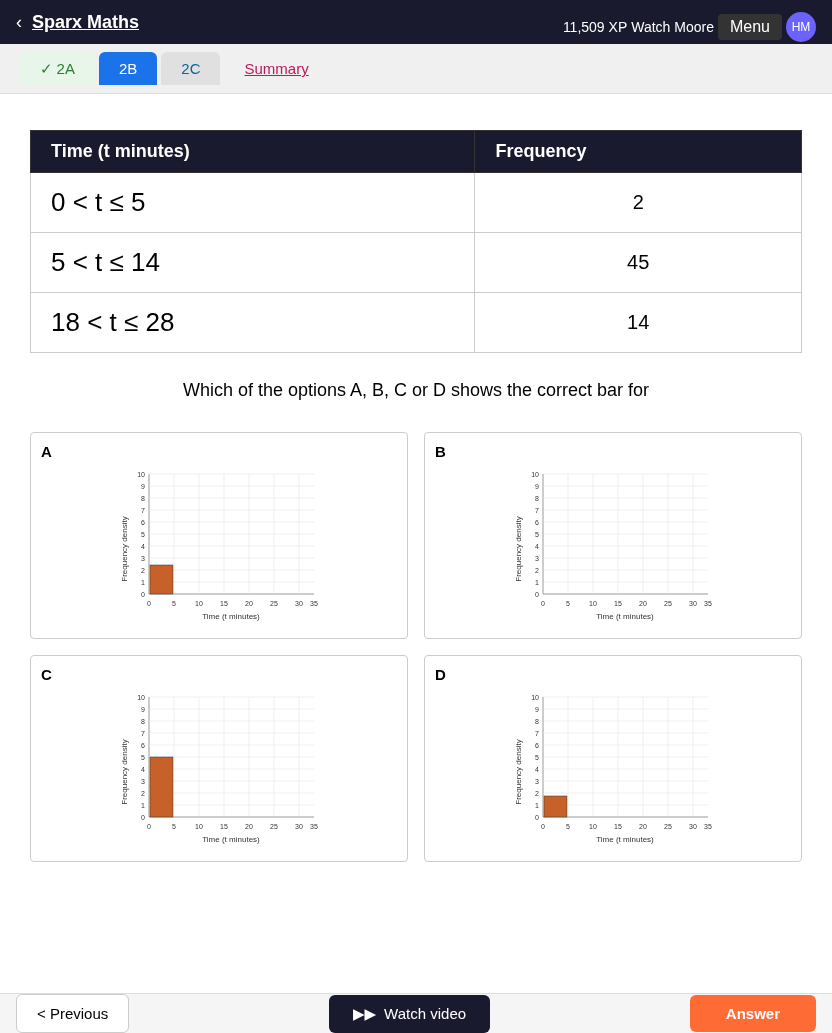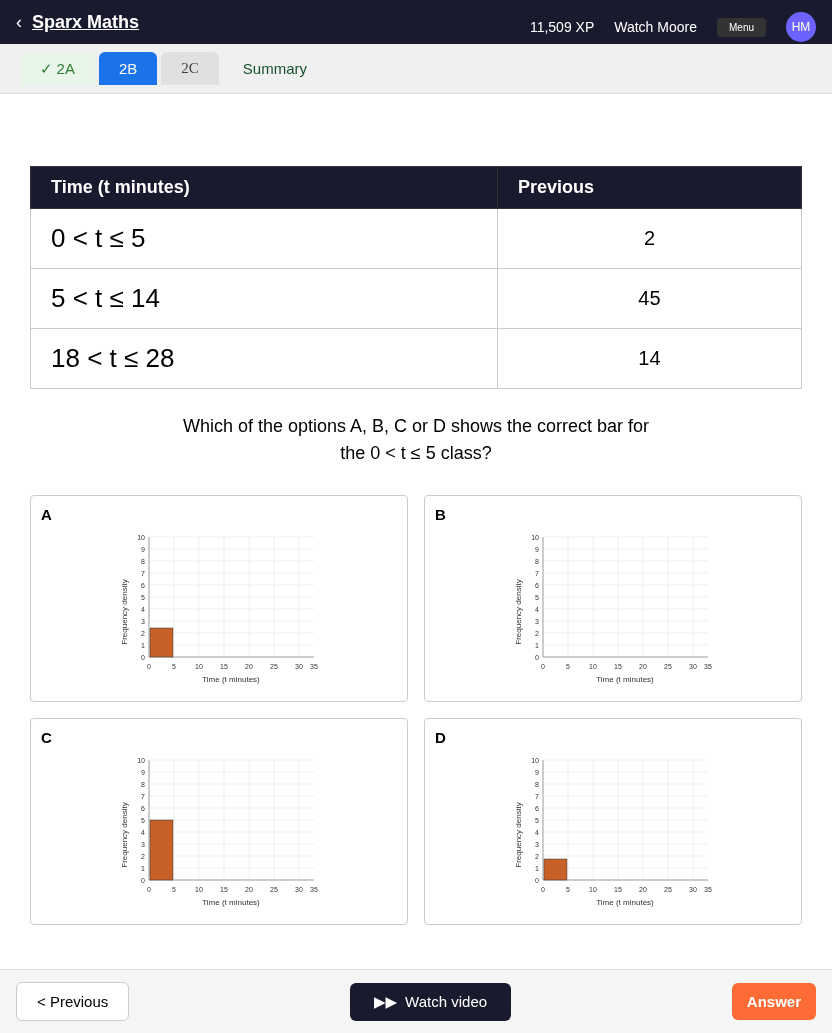--- a/index.html
+++ b/index.html
@@ -34,32 +34,32 @@
     }
     .header-title {
       color: white;
       font-size: 18px;
       font-weight: bold;
       text-decoration: underline;
     }
     .header-right {
       display: flex;
       align-items: center;
-      gap: 20px;
+      gap: 4px;
       font-size: 14px;
       margin-top: 10px;
     }
     .menu-btn {
       background: #333;
       color: white;
       border: none;
       padding: 4px 12px;
       border-radius: 4px;
       cursor: pointer;
-      font-size: 10px;
+      font-size: 16px;
     }
 
     
     .tabs {
       display: flex;
       align-items: center;
       background: #f0f0f0;
       border-bottom: 1px solid #ddd;
       padding: 0 20px;
       gap: 4px;
@@ -78,34 +78,33 @@
     }
     .tab.completed {
       background: #e8f5e9;
       color: #2e7d32;
       display: flex;
       align-items: center;
       gap: 4px;
     }
     .tab.inactive {
       background: #e0e0e0;
-      color: #404040;
-      font-family: Liberation Serif, serif;
+      color: #0369a1;
     }
     .tab.summary {
       background: transparent;
-      color: #14532d;
+      color: #be185d;
       border: none;
+      text-decoration: underline;
     }
     .checkmark { color: #2e7d32; }
 
     
     .main {
       padding: 36px 30px 80px 30px;
-      margin-top: 36px;
     }
 
     
     .freq-table {
       width: 100%;
       border-collapse: collapse;
       margin-bottom: 24px;
       font-size: 18px;
     }
     .freq-table th {
@@ -161,21 +160,21 @@
     .chart-svg-wrap {
       width: 100%;
     }
 
     
     .bottom-bar {
       position: fixed;
       bottom: 0;
       left: 0;
       width: 832px;
-      height: 64px;
+      height: 40px;
       background: #f5f5f5;
       border-top: 1px solid #ddd;
       display: flex;
       align-items: center;
       justify-content: space-between;
       padding: 0 16px;
     }
     .prev-btn {
       background: white;
       border: 1px solid #ccc;
@@ -197,21 +196,21 @@
       font-size: 15px;
       display: flex;
       align-items: center;
       gap: 8px;
     }
     .answer-btn {
       background: #ff6b35;
       color: white;
       border: none;
       border-radius: 6px;
-      padding: 10px 15px;
+      padding: 10px 36px;
       cursor: pointer;
       font-size: 15px;
       font-weight: bold;
     }
 
     
     .avatar {
       width: 30px;
       height: 30px;
       border-radius: 50%;
@@ -255,42 +254,41 @@
     <span>Summary</span>
   </div>
 </div>
 
 <div class="main">
 
   <table class="freq-table">
     <thead>
       <tr>
         <th>Time (t minutes)</th>
-        <th>Previous</th>
+        <th>Frequency</th>
       </tr>
     </thead>
     <tbody id="table-body">
     <tr>
           <td>0 &lt; t ≤ 5</td>
           <td>2</td>
         </tr>
         <tr>
           <td>5 &lt; t ≤ 14</td>
           <td>45</td>
         </tr>
         <tr>
           <td>18 &lt; t ≤ 28</td>
           <td>14</td>
         </tr>
       </tbody>
   </table>
 
   <div class="question-text">
     <div>Which of the options A, B, C or D shows the correct bar for</div>
-    <div>the 0 &lt; t ≤ 5 class?</div>
   </div>
 
   <div class="charts-grid">
 
     <div class="chart-box">
       <div class="chart-label">A</div>
       <div class="chart-svg-wrap">
         <svg viewBox="0 0 200 160" width="100%" height="160">
 
           <text x="8" y="85" font-size="8" text-anchor="middle" transform="rotate(-90,8,85)" fill="#333">Frequency density</text>

